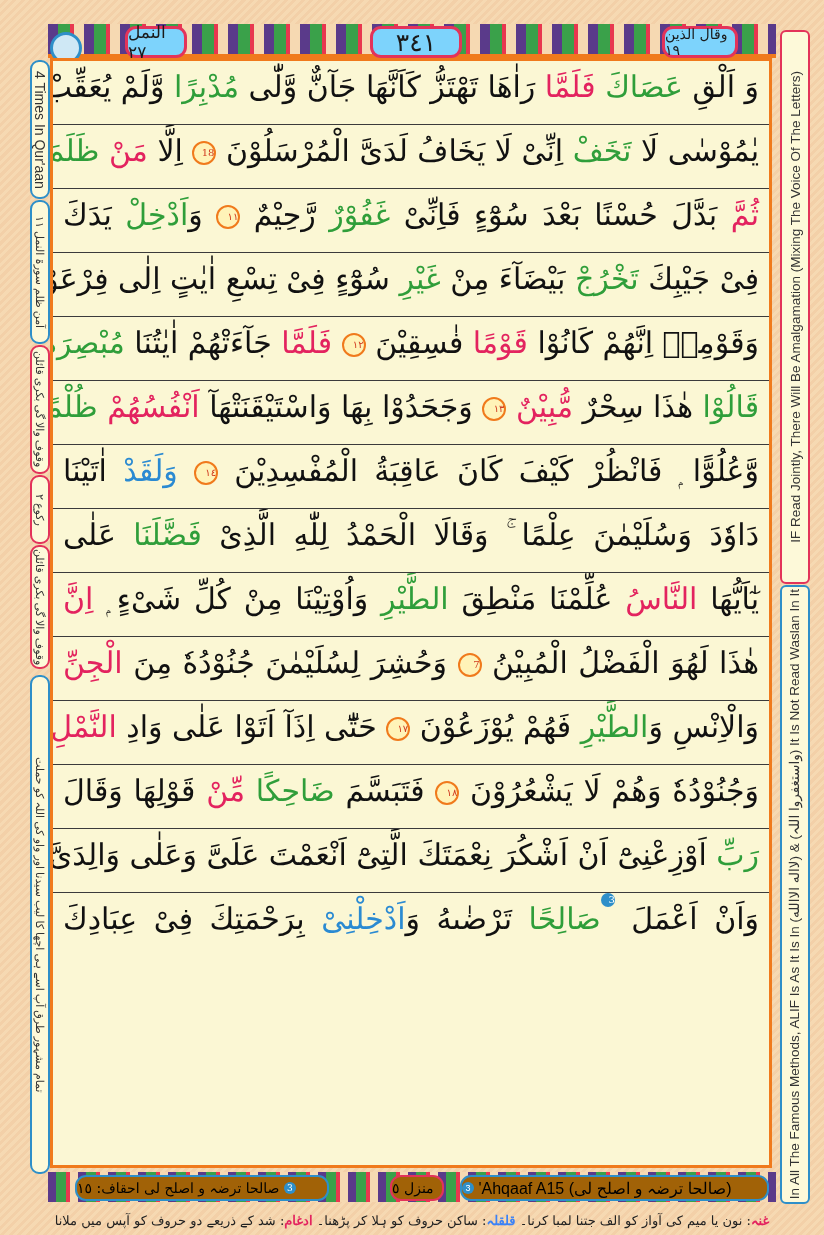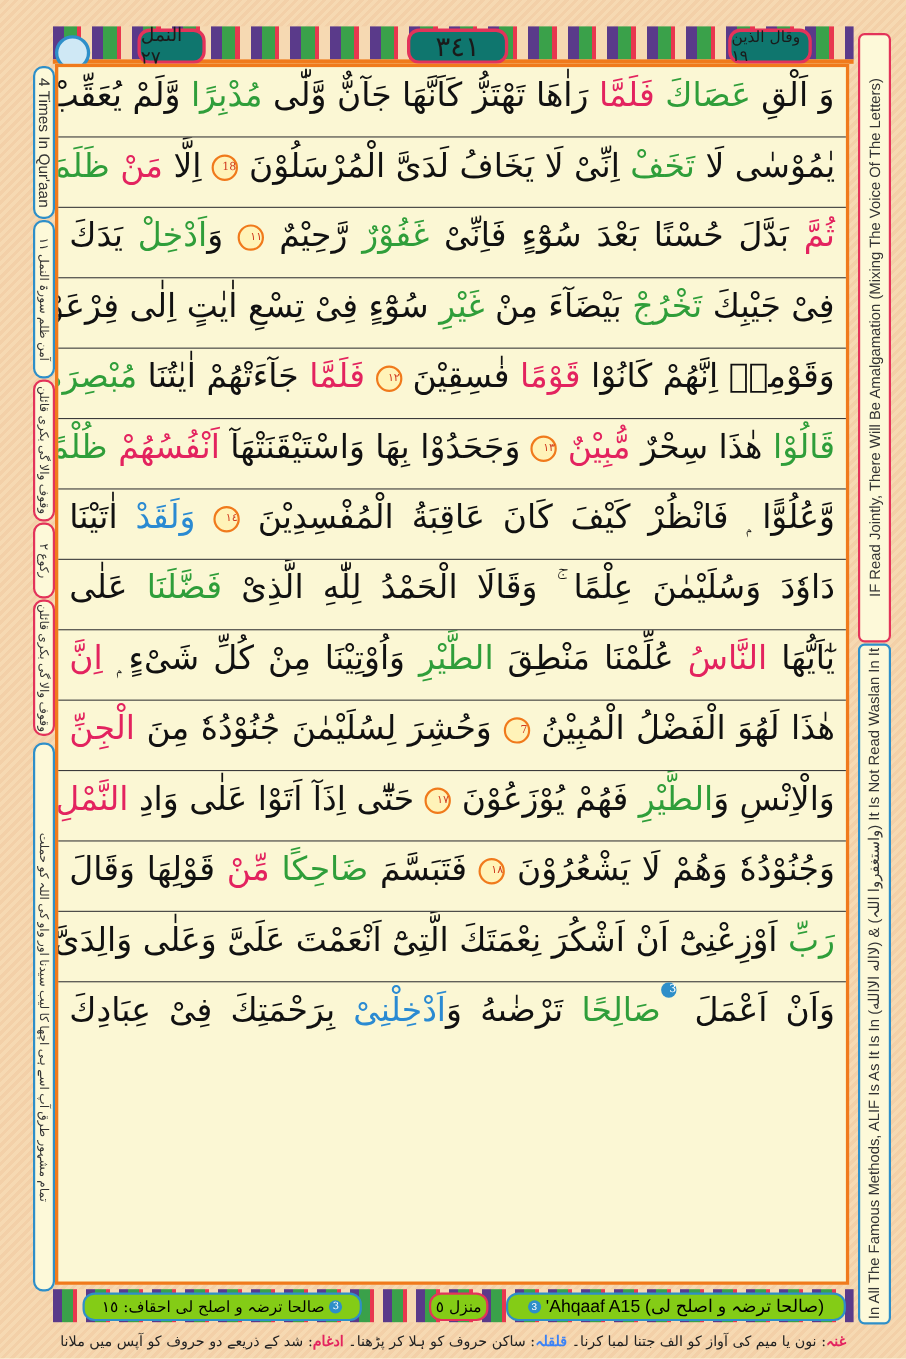--- a/index.html
+++ b/index.html
@@ -8,21 +8,21 @@
     background: repeating-linear-gradient(135deg,#f6d9b2 0 3px,#f3d0a8 3px 6px);
     font-family: "DejaVu Sans", sans-serif;
   }
   
   .top-band {
     position:absolute; left:48px; top:24px; width:728px; height:30px;
     background: repeating-linear-gradient(90deg,#5a3a8a 0 10px,#3aa14a 10px 22px,#e8374f 22px 26px,#f6d9b2 26px 36px);
     border-bottom:4px solid #f07a1c;
   }
   .hdr-box {
-    position:absolute; top:26px; height:26px; background:#0f766e;
+    position:absolute; top:26px; height:26px; background:#7dd3fc;
     border:3px solid #e3335a; border-radius:11px;
     display:flex; align-items:center; justify-content:center;
     font-family:"DejaVu Serif", serif; font-size:17px; color:#1a1a1a;
   }
   .hdr-surah { left:125px; width:56px; }
   .hdr-page  { left:370px; width:86px; font-size:25px; }
   .hdr-para  { left:662px; width:70px; font-size:14px; }
   .hdr-corner {
     position:absolute; left:50px; top:32px; width:26px; height:26px;
     border:3px solid #2e8fc9; border-radius:50%; background:#cfe8f5;
@@ -80,22 +80,22 @@
   .rmark {
     display:inline-block; width:14px; height:14px; border-radius:50%; background:#2e8fc9;
     color:#fff; font-size:10px; line-height:14px; text-align:center; vertical-align:top;
   }
   
   .foot-band {
     position:absolute; left:48px; top:1172px; width:728px; height:30px;
     background: repeating-linear-gradient(90deg,#5a3a8a 0 8px,#3aa14a 8px 18px,#e8374f 18px 22px,#f6d9b2 22px 30px);
   }
   .foot-box {
-    position:absolute; top:1175px; height:22px; background:#84cc16; border:2px solid #2e8fc9; border-radius:11px;
-    display:flex; align-items:center; justify-content:center; font-size:14px; white-space:nowrap; overflow:hidden;
+    position:absolute; top:1175px; height:22px; background:#a16207; border:2px solid #2e8fc9; border-radius:11px;
+    display:flex; align-items:center; font-size:14px; white-space:nowrap; overflow:hidden;
   }
   .foot-left  { left:75px; width:250px; font-family:"DejaVu Serif", serif; }
   .foot-manzil{ left:390px; width:50px; border-color:#e3335a; font-family:"DejaVu Serif", serif; }
   .foot-right { left:460px; width:305px; font-family:"Liberation Sans", sans-serif; font-size:16px; }
   .legend {
     position:absolute; left:0; top:1208px; width:824px; height:26px; direction:rtl;
     font-family:"DejaVu Serif", serif; font-size:13px; line-height:26px; text-align:center; color:#222; white-space:nowrap;
   }
   .legend .t1 { color:#e3235f; font-weight:bold; }
   .legend .t2 { color:#3b82f6; font-weight:bold; }

